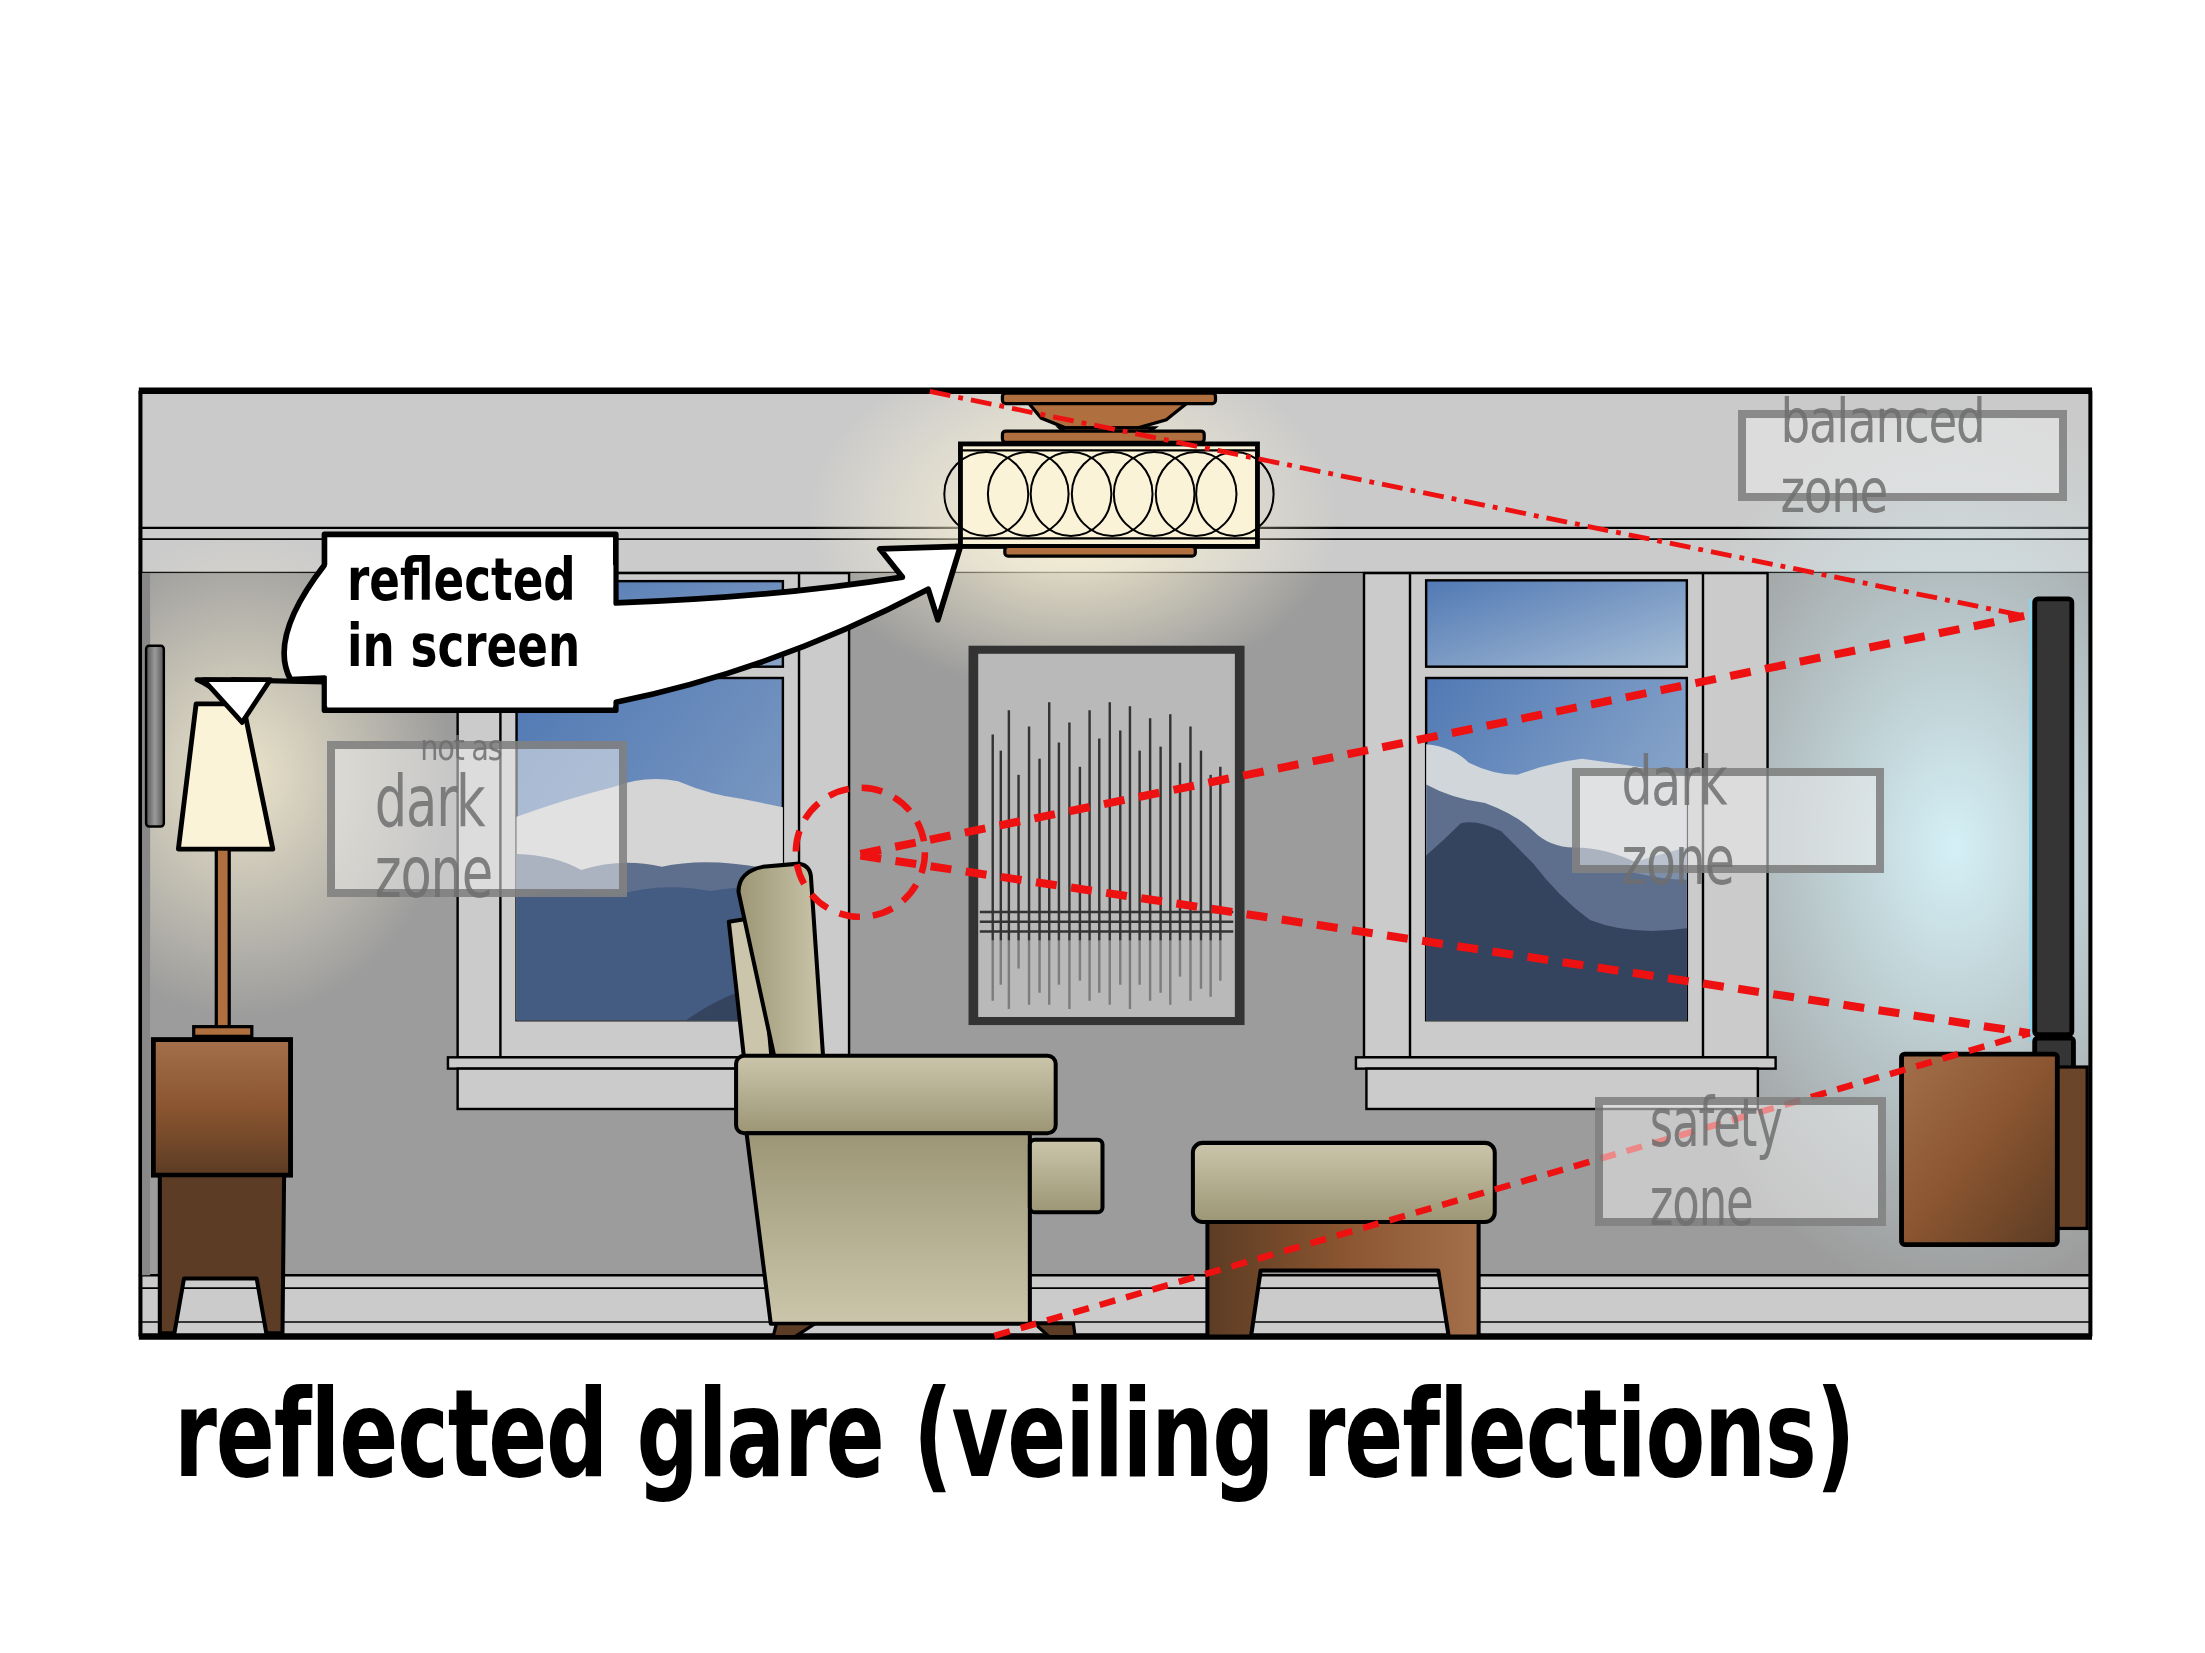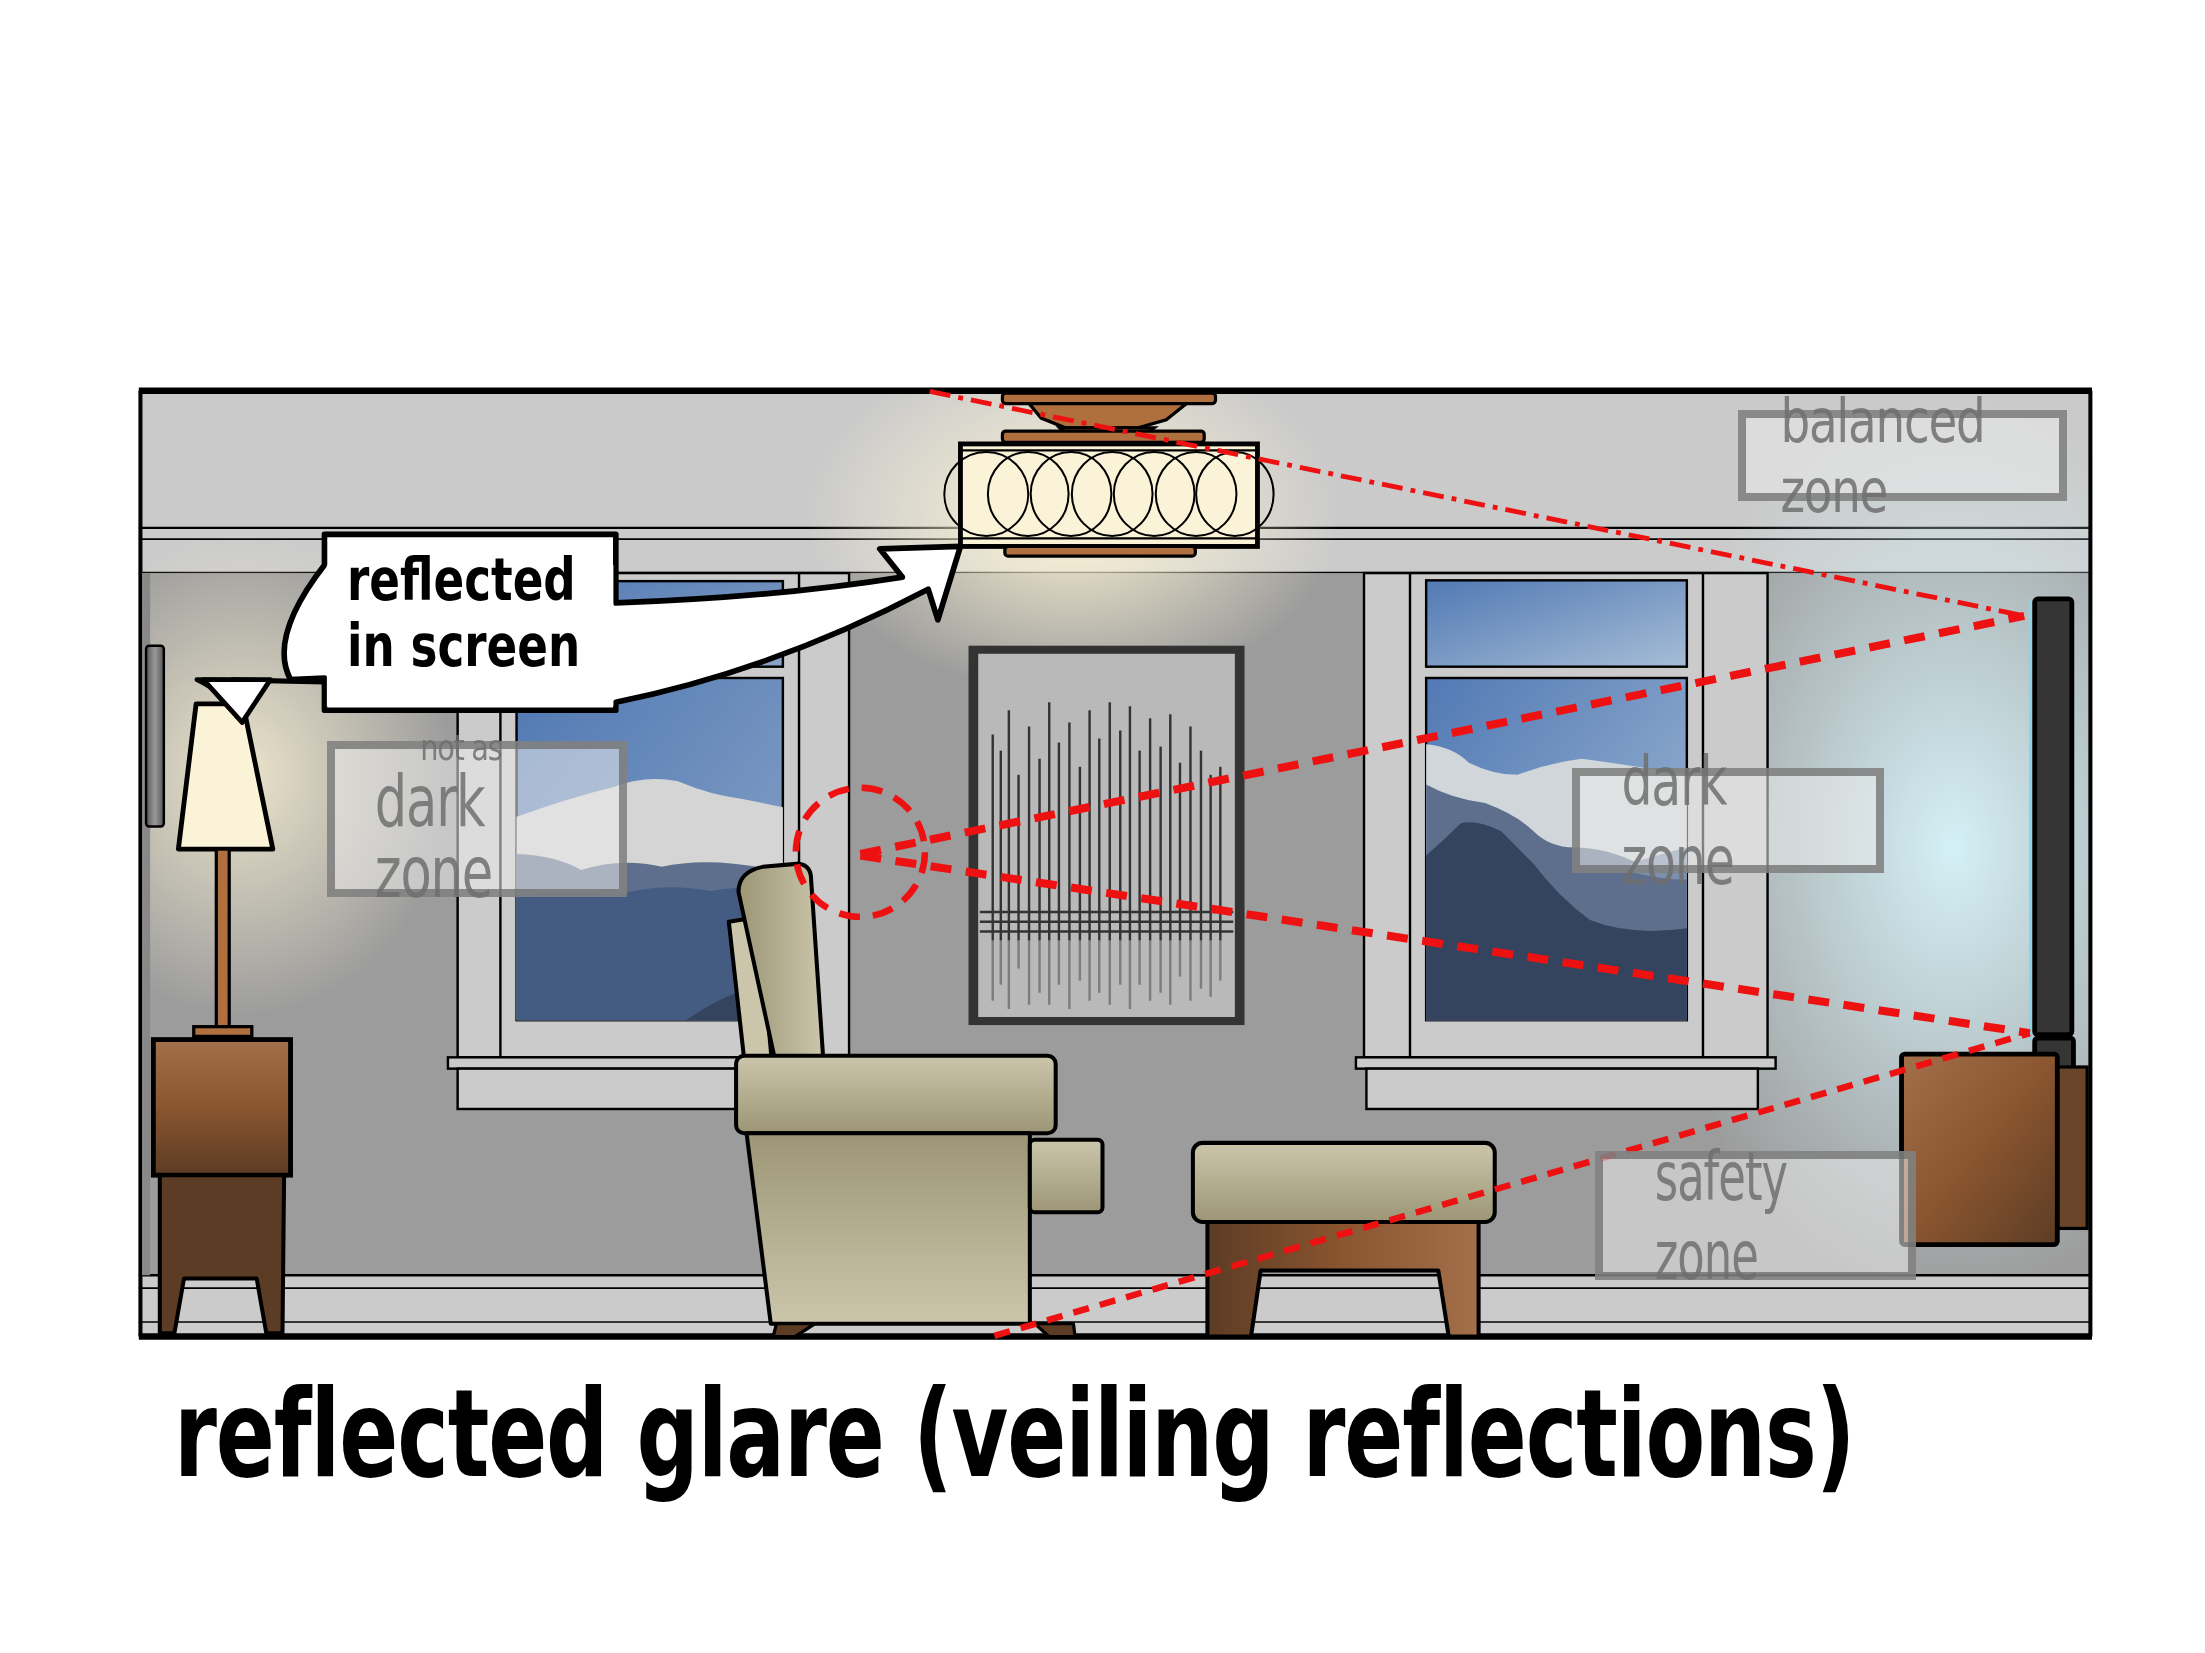--- a/index.html
+++ b/index.html
@@ -261,18 +261,18 @@
 
 <div class="zone-label" style="left:327px; top:741px; width:300px; height:156px; line-height:1;align-items:center;">
   <span style="display:inline-block; font-size:36px; transform:scaleX(0.8); margin-left:-32px;">not as</span>
   <span style="display:inline-block; font-size:71px; transform:scaleX(0.72);">dark zone</span>
 </div>
 
 <div class="zone-label" style="left:1572px; top:768px; width:312px; height:105px; font-size:68px;">
   <span style="display:inline-block; transform:scaleX(0.72);">dark zone</span>
 </div>
 
-<div class="zone-label" style="left:1595px; top:1151px; width:321px; height:129px; font-size:68px;">
+<div class="zone-label" style="left:1595px; top:1097px; width:291px; height:129px; font-size:68px;">
   <span style="display:inline-block; transform:scaleX(0.66);">safety zone</span>
 </div>
 
 <div id="caption">reflected glare (veiling reflections)</div>
 
 
 </body></html>

